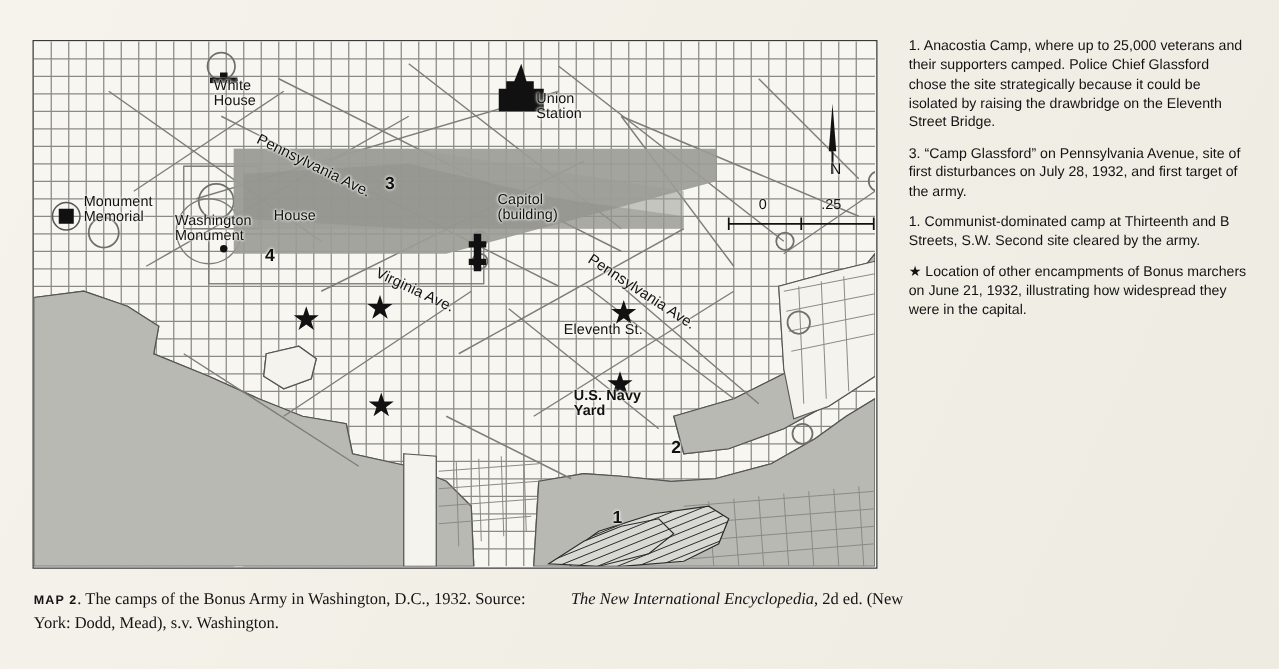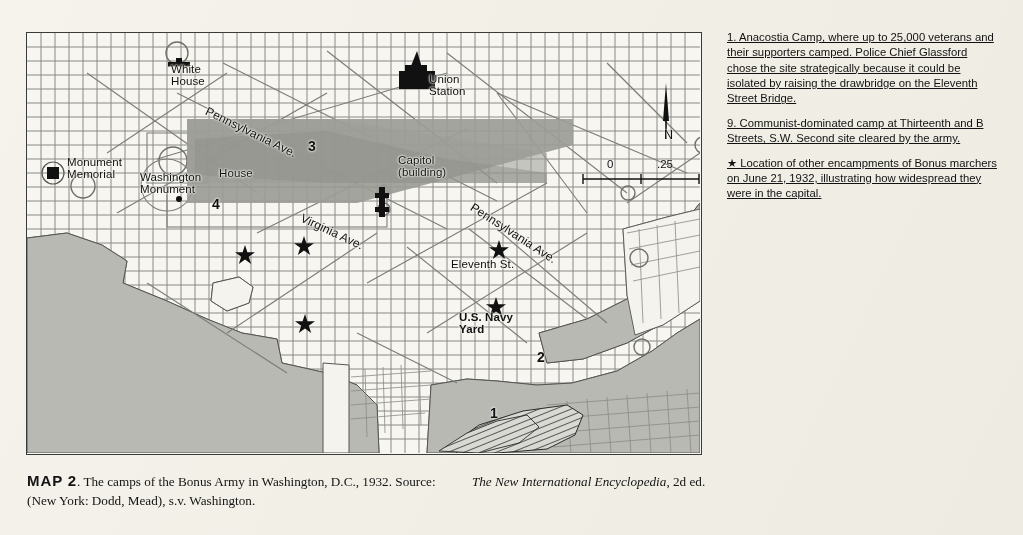--- a/index.html
+++ b/index.html
@@ -48,31 +48,31 @@
   .northlbl{position:absolute;left:637px;top:95px;font-size:12.5px;color:#111;
     text-shadow:0 0 2px #f7f6f1,0 0 3px #f7f6f1;}
 
   
   .legend{
     position:absolute;left:727px;top:30px;width:272px;
     font-size:11.3px;line-height:1.36;color:#121212;
     font-family:"Liberation Sans",sans-serif;
     letter-spacing:.01px;
   }
-  .legend p{margin:0 0 9px 0;text-align:left;text-decoration:underline;}
+  .legend p{margin:0 0 9px 0;text-align:left;}
   .legend p:last-child{margin-bottom:0;}
 
   
   .caption{
     position:absolute;left:27px;top:470px;width:710px;
     font-family:"Liberation Serif",serif;
     font-size:13.2px;line-height:1.42;color:#141414;
   }
   .caption .mapnum{font-family:"Liberation Sans",sans-serif;
-    font-size:15px;font-weight:700;letter-spacing:.9px;}
+    font-size:10px;font-weight:700;letter-spacing:.9px;}
   .caption i{font-style:italic;margin-left:33px;}
 </style>
 </head>
 <body>
 
 <div class="page">
 
   <div class="map-frame">
 
     <svg class="map-svg" width="673" height="420" viewBox="0 0 673 420">
@@ -371,21 +371,22 @@
       <div class="scale-nums">
         <span style="left:0px;">0</span>
         <span style="left:50px;">.25</span>
 
       </div>
     </div>
   </div>
 
   <div class="legend">
     <p>1. Anacostia Camp, where up to 25,000 veterans and their supporters camped. Police Chief Glassford chose the site strategically because it could be isolated by raising the drawbridge on the Eleventh Street Bridge.</p>
-    <p>9. Communist-dominated camp at Thirteenth and B Streets, S.W. Second site cleared by the army.</p>
+    <p>3. “Camp Glassford” on Pennsylvania Avenue, site of first disturbances on July 28, 1932, and first target of the army.</p>
+    <p>1. Communist-dominated camp at Thirteenth and B Streets, S.W. Second site cleared by the army.</p>
     <p>★ Location of other encampments of Bonus marchers on June 21, 1932, illustrating how widespread they were in the capital.</p>
   </div>
 
   <div class="caption">
     <span class="mapnum">MAP 2</span><span>. The camps of the Bonus Army in Washington, D.C., 1932. Source: </span><i>The New International Encyclopedia</i><span>, 2d ed. (New York: Dodd, Mead), s.v. Washington.</span>
   </div>
 
 </div>
 
 </body></html>

